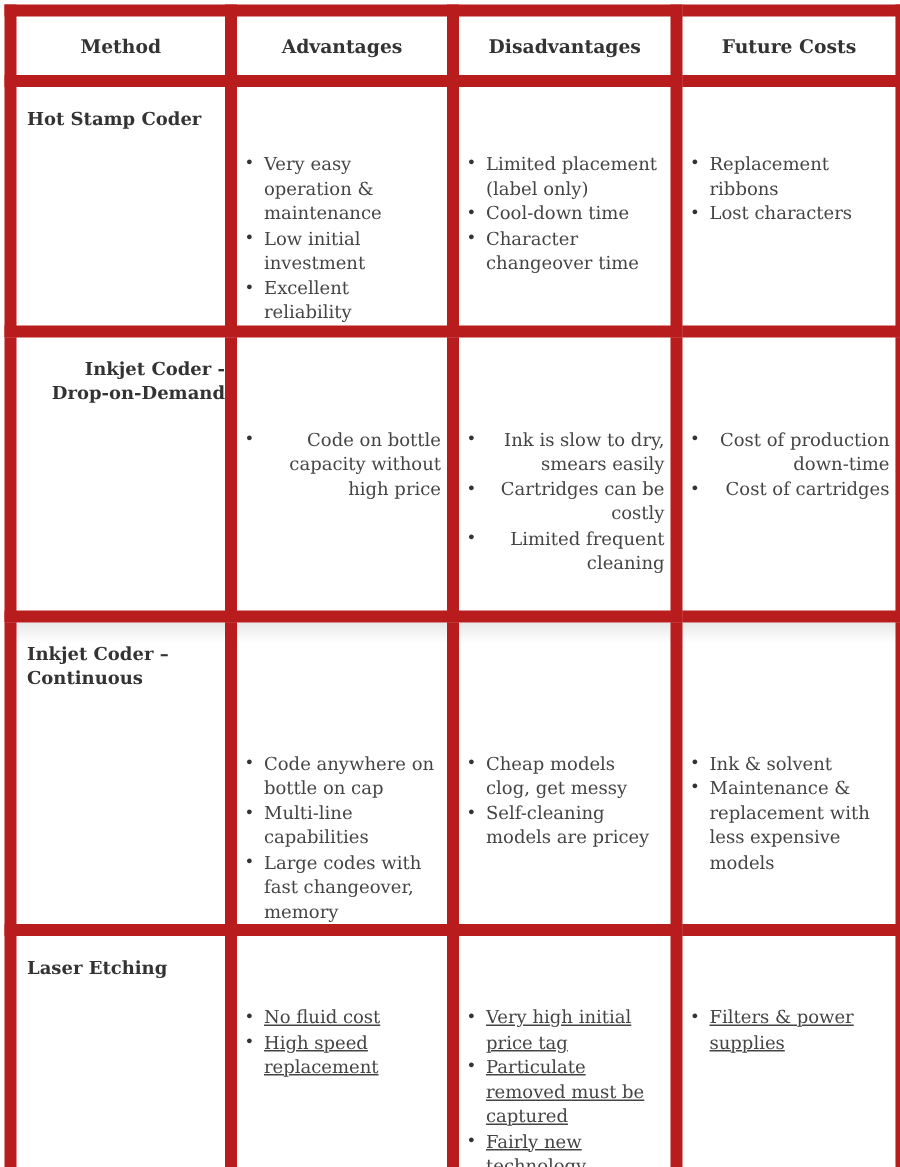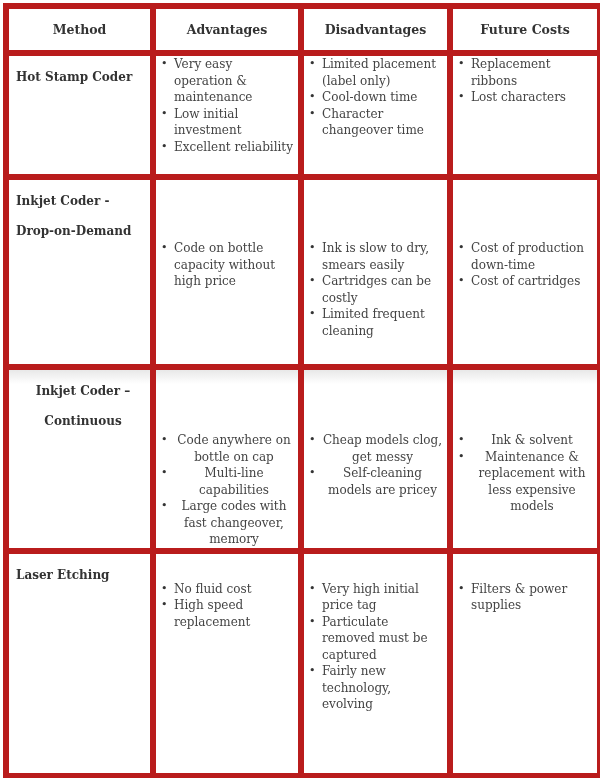--- a/index.html
+++ b/index.html
@@ -4,38 +4,38 @@
 <style>
   html, body { margin: 0; padding: 0; background: #ffffff; }
   body { width: 600px; height: 778px; position: relative; overflow: hidden;
          font-family: "DejaVu Serif", "Liberation Serif", serif; color: #3a3a3a; }
   table.cmp { position: absolute; left: 3px; top: 3px; width: 594px;
               border-collapse: collapse; table-layout: fixed; }
   table.cmp col.c1 { width: 147px; }
   table.cmp col.c2 { width: 148px; }
   table.cmp col.c3 { width: 149px; }
   table.cmp col.c4 { width: 150px; }
-  table.cmp th, table.cmp td { border: 6px solid #b91c1c; vertical-align: top;
+  table.cmp th, table.cmp td { border: 8px solid #b91c1c; vertical-align: top;
               box-sizing: border-box; padding: 0; }
   table.cmp th { height: 47px; vertical-align: middle; text-align: center;
                  font-weight: bold; font-size: 12.5px; color: #333; }
   .method { font-weight: bold; font-size: 12px; color: #333; padding: 13px 0 0 7px; line-height: 30px; }
   .method div { line-height: 16px; }
-  .method .l2 { margin-top: 14px; }
+  .method .l2 { }
   ul.b { margin: 0; padding: 0 4px 0 18px; list-style: none; font-size: 12px; line-height: 16.5px; color: #444; }
   ul.b li { position: relative; }
   ul.b li::before { content: "\2022"; position: absolute; left: -13px; top: 0; color: #333; font-size: 11px; }
   tr.r1 td { height: 124px; }
-  tr.r2 td { height: 190px; }
-  tr.r3 td { height: 183px; text-align: center; }
+  tr.r2 td { height: 190px; text-align: right; }
+  tr.r3 td { height: 183px; }
   tr.r4 td { height: 225px; }
-  tr.r1 ul.b { }
+  tr.r1 ul.b { padding-top: 43px; }
   tr.r2 ul.b { padding-top: 60px; }
-  tr.r3 ul.b { padding-top: 62px; }
-  tr.r4 ul.b { padding-top: 27px; }
+  tr.r3 ul.b { padding-top: 62px; margin-top: 24px; }
+  tr.r4 ul.b { padding-top: 46px; text-decoration: underline; }
   tr.r3 td { background: linear-gradient(#e8e8e8 0px, #ffffff 14px); }
   .rshadow { position: absolute; left: 597px; top: 3px; width: 3px; height: 772px; background: #d8d8d8; }
 </style>
 </head>
 <body>
 
 <div class="rshadow"></div>
 
 <table class="cmp">
   <colgroup>

